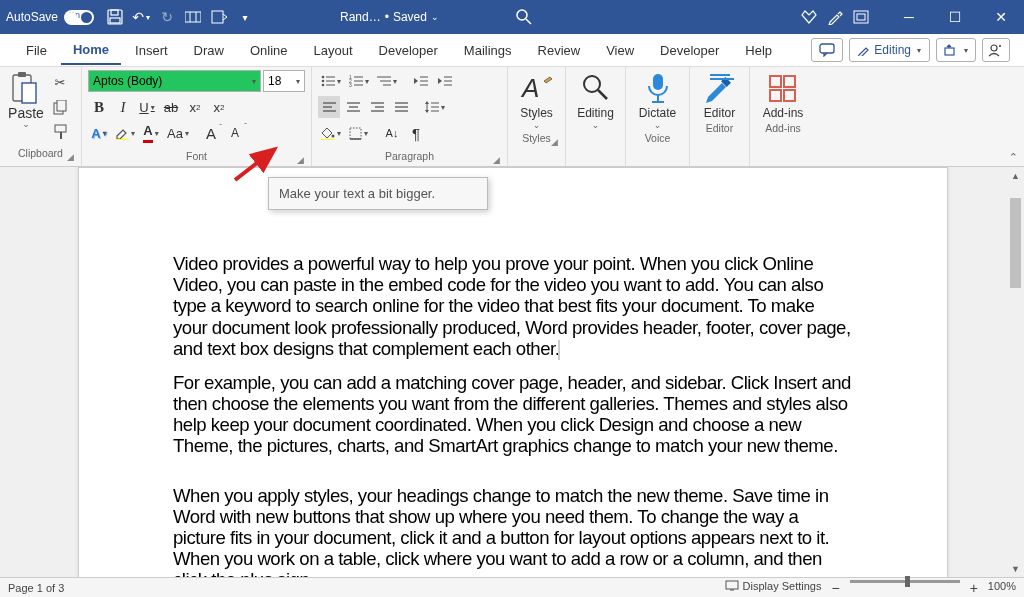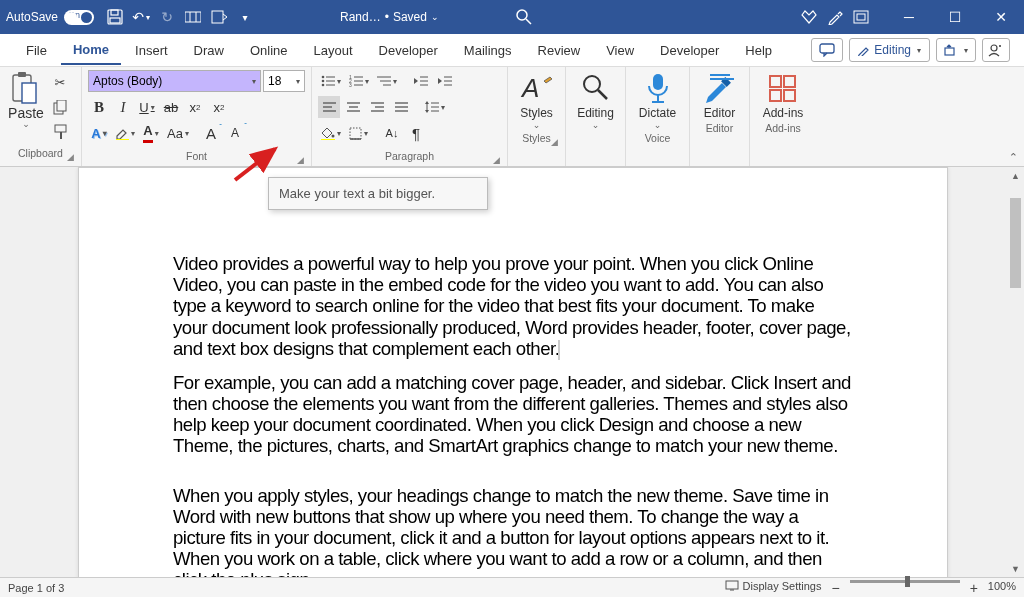--- a/index.html
+++ b/index.html
@@ -38,21 +38,21 @@
   .clipboard-g { width: 82px; }
   .clipboard-controls { display: flex; gap: 2px; height: 78px;}
   .paste-btn { width: 40px; display: flex; flex-direction: column; align-items: center; padding-top: 2px; cursor:pointer; }
   .clipboard-side { display: flex; flex-direction: column; gap: 3px; padding-top: 2px;}
   .small-btn { width: 24px; height: 22px; display: flex; align-items: center; justify-content: center; cursor:pointer; font-size:13px; color:#444;}
   .btn-text-sm { font-size: 14px; color: #333; }
 
   
   .font-g { width: 230px; }
   .font-row { display: flex; gap: 2px; align-items: center; height: 24px;}
-  .font-name-box { flex: 1; height: 22px; border: 1px solid #b0b0b0; background: #c4b5fd; font-size: 12px; padding: 0 4px; display:flex; align-items:center; justify-content:space-between;text-align:center;}
+  .font-name-box { flex: 1; height: 22px; border: 1px solid #b0b0b0; background: #22c55e; font-size: 12px; padding: 0 4px; display:flex; align-items:center; justify-content:space-between;text-align:center;}
   .font-size-box { width: 42px; height: 22px; border: 1px solid #b0b0b0; background: #fff; font-size: 12px; padding: 0 4px; display:flex; align-items:center; justify-content:space-between;}
   .fbtn { min-width: 22px; height: 22px; display: flex; align-items: center; justify-content: center; cursor:pointer; font-size: 13px; color:#333; padding: 0 3px;}
   .fbtn.bold { font-weight: bold; font-family: "Times New Roman", serif; font-size:15px;}
   .fbtn.italic { font-style: italic; font-family: "Times New Roman", serif; font-size:15px;}
   .fbtn.under { text-decoration: underline; }
   .fbtn.strike { text-decoration: line-through; }
   .increase-size { border: 1px solid transparent; position: relative; }
   .color-under { border-bottom: 3px solid; padding-bottom:0; height:20px;}
 
   

